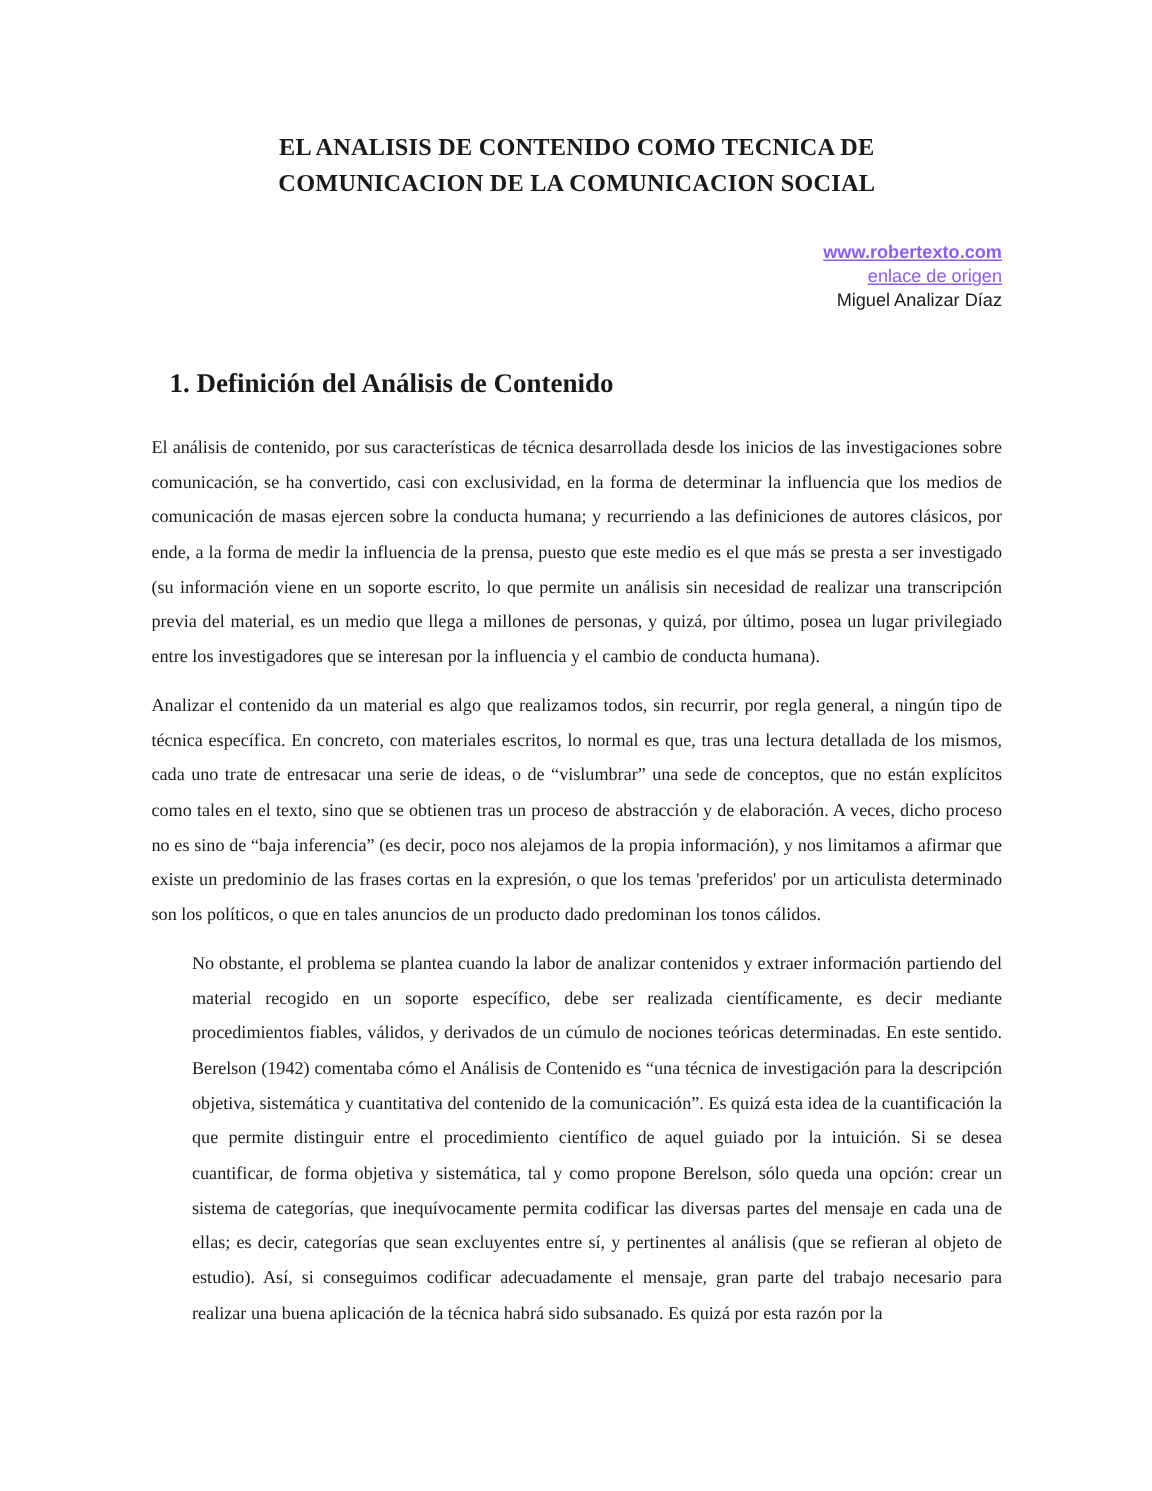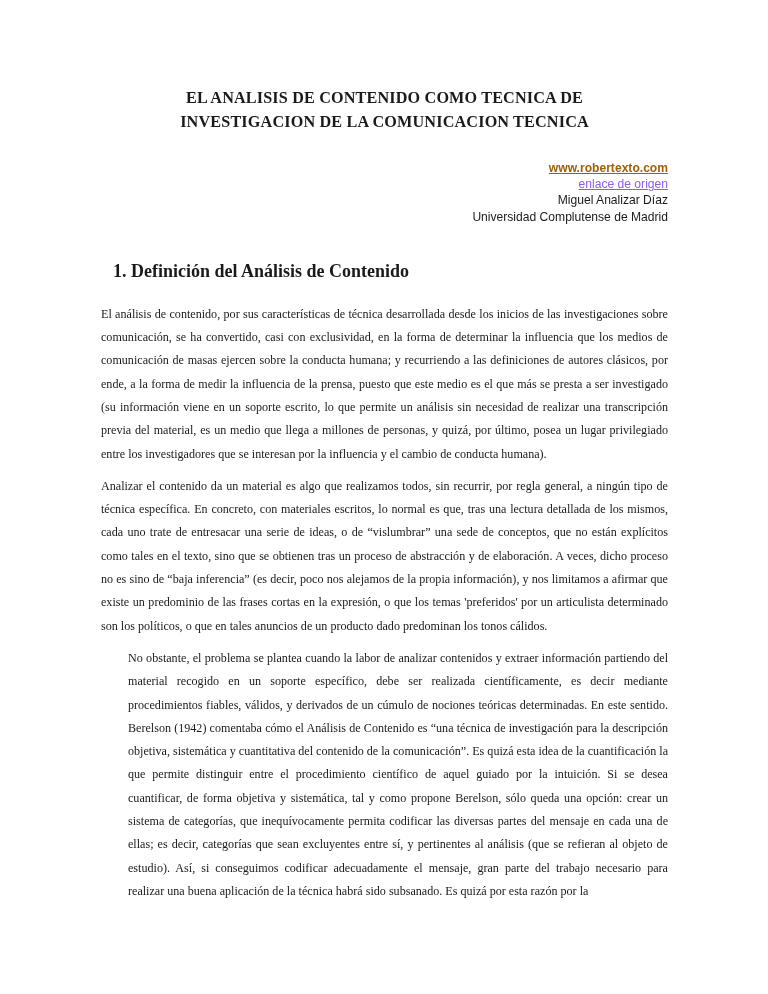--- a/index.html
+++ b/index.html
@@ -59,21 +59,21 @@
     color: #1a1a1a;
   }
   .byline .row {
     display: block;
     white-space: nowrap;
   }
   .byline a {
     text-decoration: underline;
   }
   .link-site {
-    color: #a16207;
+    color: #8b5cf6;
     font-weight: bold;
     text-decoration: underline;
   }
   .link-origin {
     color: #8b5cf6;
     font-weight: normal;
     text-decoration: underline;
   }
 
   
@@ -108,28 +108,27 @@
   }
 </style>
 </head>
 <body>
 
 <div class="page">
   <div class="content">
 
     <h1 class="doc-title">
       <span class="line">EL ANALISIS DE CONTENIDO COMO TECNICA DE</span>
-      <span class="line">INVESTIGACION DE LA COMUNICACION TECNICA</span>
+      <span class="line">COMUNICACION DE LA COMUNICACION SOCIAL</span>
     </h1>
 
     <div class="byline">
       <span class="row"><a class="link-site" href="#">www.robertexto.com</a></span>
       <span class="row"><a class="link-origin" href="#">enlace de origen</a></span>
       <span class="row">Miguel Analizar Díaz</span>
-      <span class="row">Universidad Complutense de Madrid</span>
     </div>
 
     <h2 class="section-heading">1. Definición del Análisis de Contenido</h2>
 
     <div class="body-copy">
       <p class="para">El análisis de contenido, por sus características de técnica desarrollada desde los inicios de las investigaciones sobre comunicación, se ha convertido, casi con exclusividad, en la forma de determinar la influencia que los medios de comunicación de masas ejercen sobre la conducta humana; y recurriendo a las definiciones de autores clásicos, por ende, a la forma de medir la influencia de la prensa, puesto que este medio es el que más se presta a ser investigado (su información viene en un soporte escrito, lo que permite un análisis sin necesidad de realizar una transcripción previa del material, es un medio que llega a millones de personas, y quizá, por último, posea un lugar privilegiado entre los investigadores que se interesan por la influencia y el cambio de conducta humana).</p>
       <p class="para">Analizar el contenido da un material es algo que realizamos todos, sin recurrir, por regla general, a ningún tipo de técnica específica. En concreto, con materiales escritos, lo normal es que, tras una lectura detallada de los mismos, cada uno trate de entresacar una serie de ideas, o de “vislumbrar” una sede de conceptos, que no están explícitos como tales en el texto, sino que se obtienen tras un proceso de abstracción y de elaboración. A veces, dicho proceso no es sino de “baja inferencia” (es decir, poco nos alejamos de la propia información), y nos limitamos a afirmar que existe un predominio de las frases cortas en la expresión, o que los temas 'preferidos' por un articulista determinado son los políticos, o que en tales anuncios de un producto dado predominan los tonos cálidos.</p>
       <p class="para">No obstante, el problema se plantea cuando la labor de analizar contenidos y extraer información partiendo del material recogido en un soporte específico, debe ser realizada científicamente, es decir mediante procedimientos fiables, válidos, y derivados de un cúmulo de nociones teóricas determinadas. En este sentido. Berelson (1942) comentaba cómo el Análisis de Contenido es “una técnica de investigación para la descripción objetiva, sistemática y cuantitativa del contenido de la comunicación”. Es quizá esta idea de la cuantificación la que permite distinguir entre el procedimiento científico de aquel guiado por la intuición. Si se desea cuantificar, de forma objetiva y sistemática, tal y como propone Berelson, sólo queda una opción: crear un sistema de categorías, que inequívocamente permita codificar las diversas partes del mensaje en cada una de ellas; es decir, categorías que sean excluyentes entre sí, y pertinentes al análisis (que se refieran al objeto de estudio). Así, si conseguimos codificar adecuadamente el mensaje, gran parte del trabajo necesario para realizar una buena aplicación de la técnica habrá sido subsanado. Es quizá por esta razón por la</p>
     </div>
 

